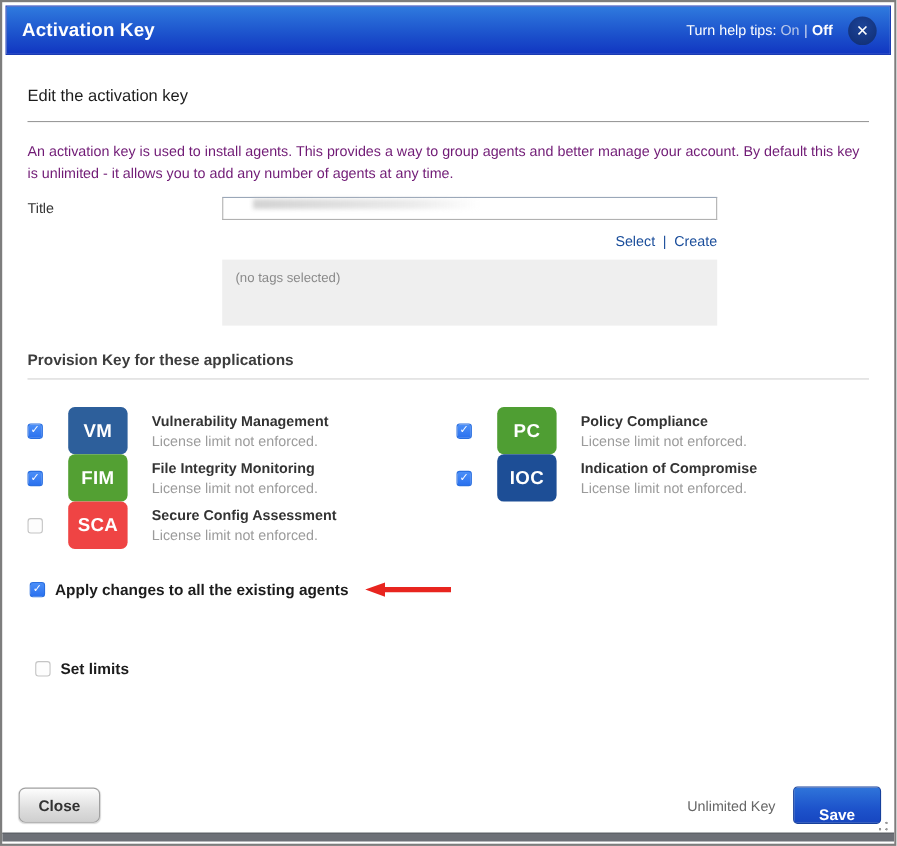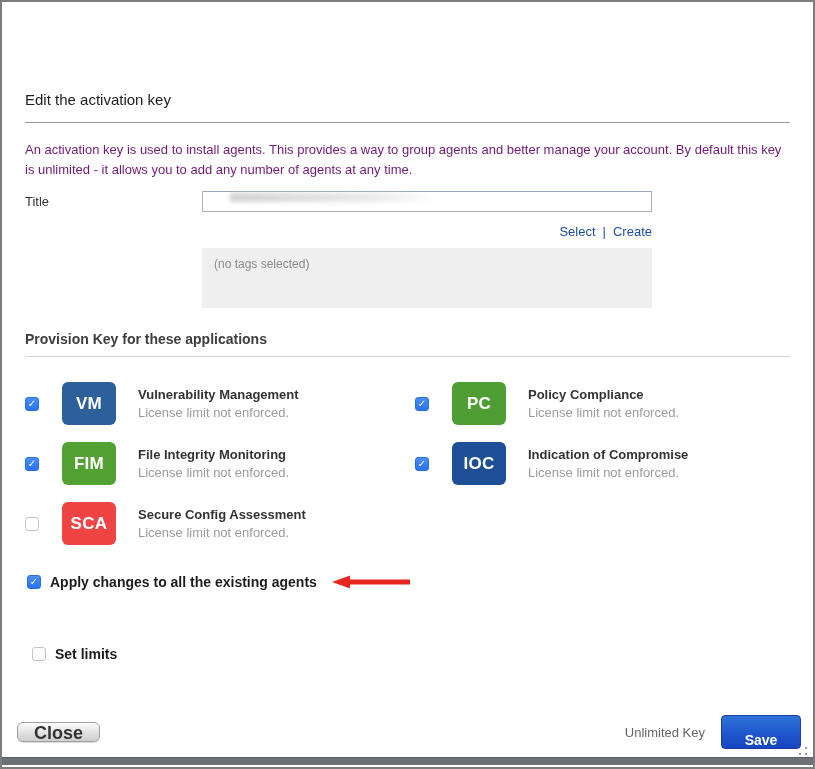--- a/index.html
+++ b/index.html
@@ -30,21 +30,21 @@
   .help-tips .sep { color:#d7def2; margin:0 4px; }
   .help-tips .off { color:#fff; font-weight:bold; cursor:pointer; }
   .close-btn {
     width:26px; height:26px; border-radius:50%;
     background:radial-gradient(circle at 50% 35%,#1c4498 0%,#123179 80%);
     color:#fff; font-weight:bold; font-size:14px;
     display:flex; align-items:center; justify-content:center;
     cursor:pointer; line-height:1;
   }
   
-  .content { position:absolute; top:48px; left:2px; right:2px; padding:16px 21px; }
+  .content { position:absolute; top:48px; left:2px; right:2px; padding:4px 21px; }
   .edit-heading { margin-top:25px; font-size:15px; font-weight:normal; color:#1c1c1c; }
   .rule { border:none; border-top:1px solid #9a9a9a; margin-top:14px; }
   .rule.light { border-top:1px solid #d2d2d2; }
   .description { margin-top:17px; font-size:13px; color:#701a75; line-height:1.55; max-width:780px; }
 
   .title-row { margin-top:11px; display:flex; align-items:flex-start; }
   .title-label { font-size:13px; color:#333; width:177px; padding-top:3px; }
   .title-input {
     width:450px; height:21px; background:#fff;
     border:1px solid #b1b1b1; border-top-color:#9aa7b8;
@@ -67,21 +67,21 @@
     background:#efefef; padding:9px 12px;
     font-size:12px; color:#8a8a8a;
   }
 
   .section-heading { margin-top:23px; font-size:14px; font-weight:bold; color:#3d3d3d; }
   .section-heading + .rule { margin-top:9px; }
 
   
   .apps-grid {
     margin-top:25px;
-    display:grid; grid-template-columns:390px 380px; row-gap:17px;
+    display:grid; grid-template-columns:390px 380px; 
   }
   .app { display:flex; align-items:center; }
   .cb {
     width:14px; height:14px; border-radius:3px; flex:0 0 14px;
     background:#fdfdfd; border:1px solid #c4c4c4;
     display:inline-flex; align-items:center; justify-content:center;
     cursor:pointer;
   }
   .cb.checked { background:linear-gradient(180deg,#4b8ff8,#2a71ef); border-color:#2a6fe0; }
   .cb.checked::after { content:"✓"; color:#fff; font-size:10px; font-weight:bold; line-height:1; }
@@ -101,24 +101,24 @@
   .option-row .cb { margin-right:9px; }
   .option-label { font-size:14px; font-weight:bold; color:#1c1c1c; cursor:pointer; }
   .arrow-svg { margin-left:14px; display:block; }
 
   
   .footer {
     position:absolute; left:15px; right:12px; bottom:18px;
     display:flex; align-items:center; justify-content:space-between;
   }
   .close-button {
-    min-width:74px; height:20px; padding:0 16px;
+    min-width:74px; height:32px; padding:0 16px;
     background:linear-gradient(180deg,#fdfdfd,#dedede 60%,#cfcfcf);
     border:1px solid #a0a0a0; border-radius:6px;
-    font-size:18px; font-weight:bold; color:#333; cursor:pointer;
+    font-size:14px; font-weight:bold; color:#333; cursor:pointer;
     box-shadow:0 1px 1px rgba(0,0,0,.15);
     font-family:inherit;
   }
   .footer-right { display:flex; align-items:center; gap:16px; }
   .unlimited-key { font-size:13px; color:#666; }
   .save-button {
     min-width:80px; height:30px; padding:16px 18px;
     background:linear-gradient(180deg,#2f74da,#1d53cb 60%,#1746c0);
     border:1px solid #16409c; border-radius:4px;
     font-size:14px; font-weight:bold; color:#fff; cursor:pointer;
@@ -136,20 +136,29 @@
       radial-gradient(circle at 7px 7px,#9a9a9a 1px,transparent 1.4px),
       radial-gradient(circle at 1px 7px,#9a9a9a 1px,transparent 1.4px);
     cursor:nwse-resize;
   }
 </style>
 </head>
 <body>
 
 <div class="window">
 
+  <div class="titlebar">
+    <span class="titlebar-title">Activation Key</span>
+    <div class="titlebar-right">
+      <span class="help-tips"><span>Turn help tips:</span>
+        <span class="on">On</span><span class="sep">|</span><span class="off">Off</span>
+      </span>
+      <span class="close-btn">✕</span>
+    </div>
+  </div>
 
   <div class="content">
 
     <h1 class="edit-heading">Edit the activation key</h1>
     <hr class="rule">
 
     <p class="description">An activation key is used to install agents. This provides a way to group agents and better manage your account. By default this key is unlimited - it allows you to add any number of agents at any time.</p>
 
     <div class="title-row">
       <label class="title-label">Title</label>

